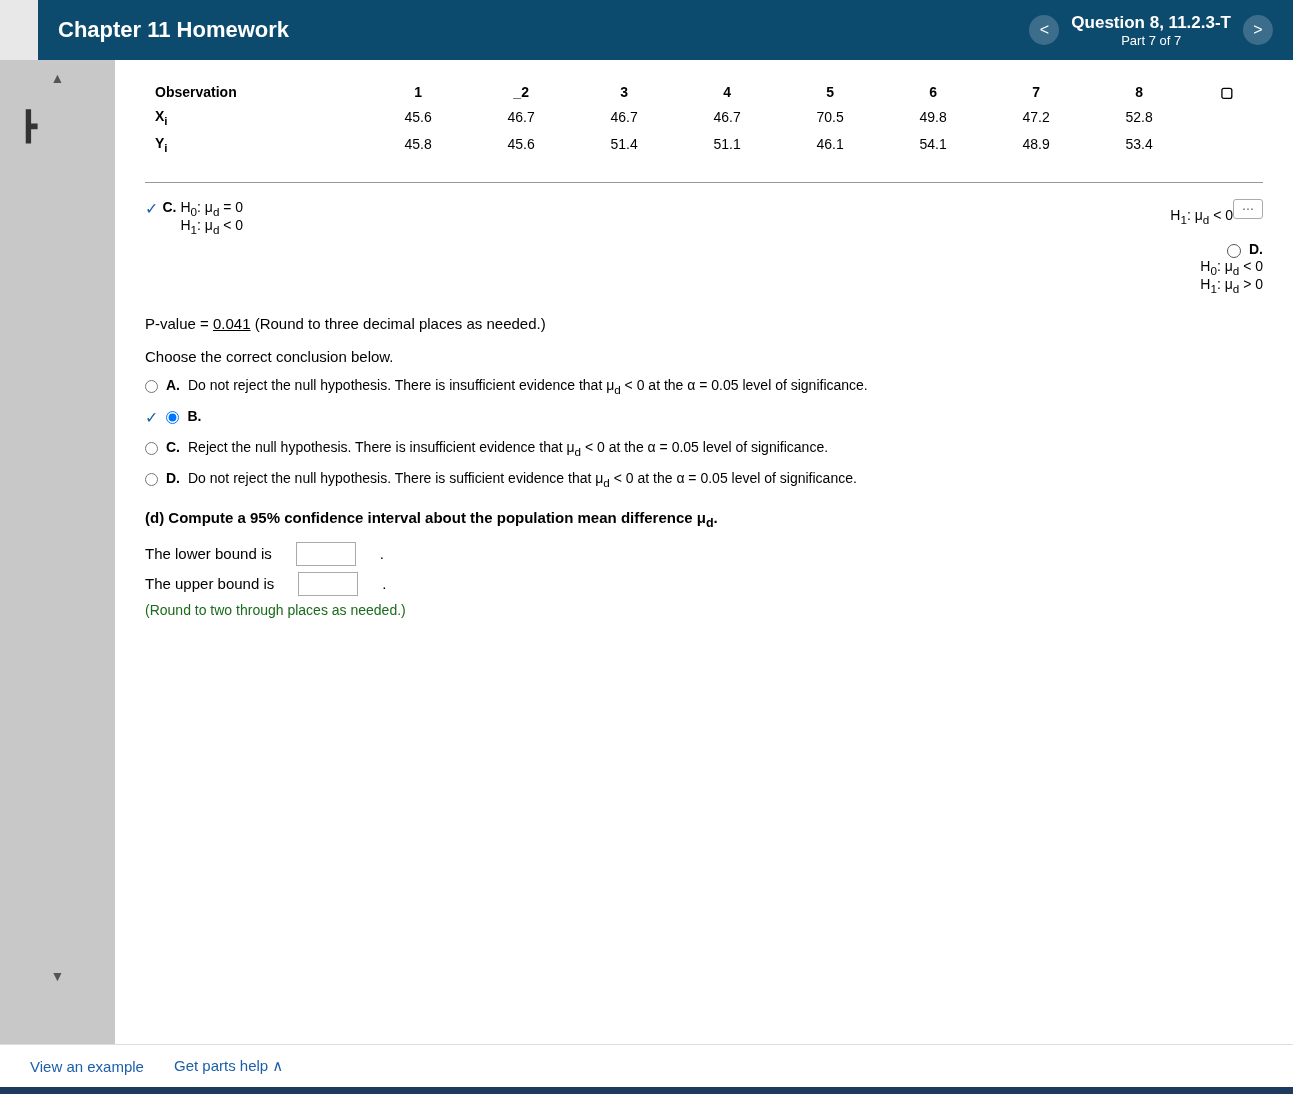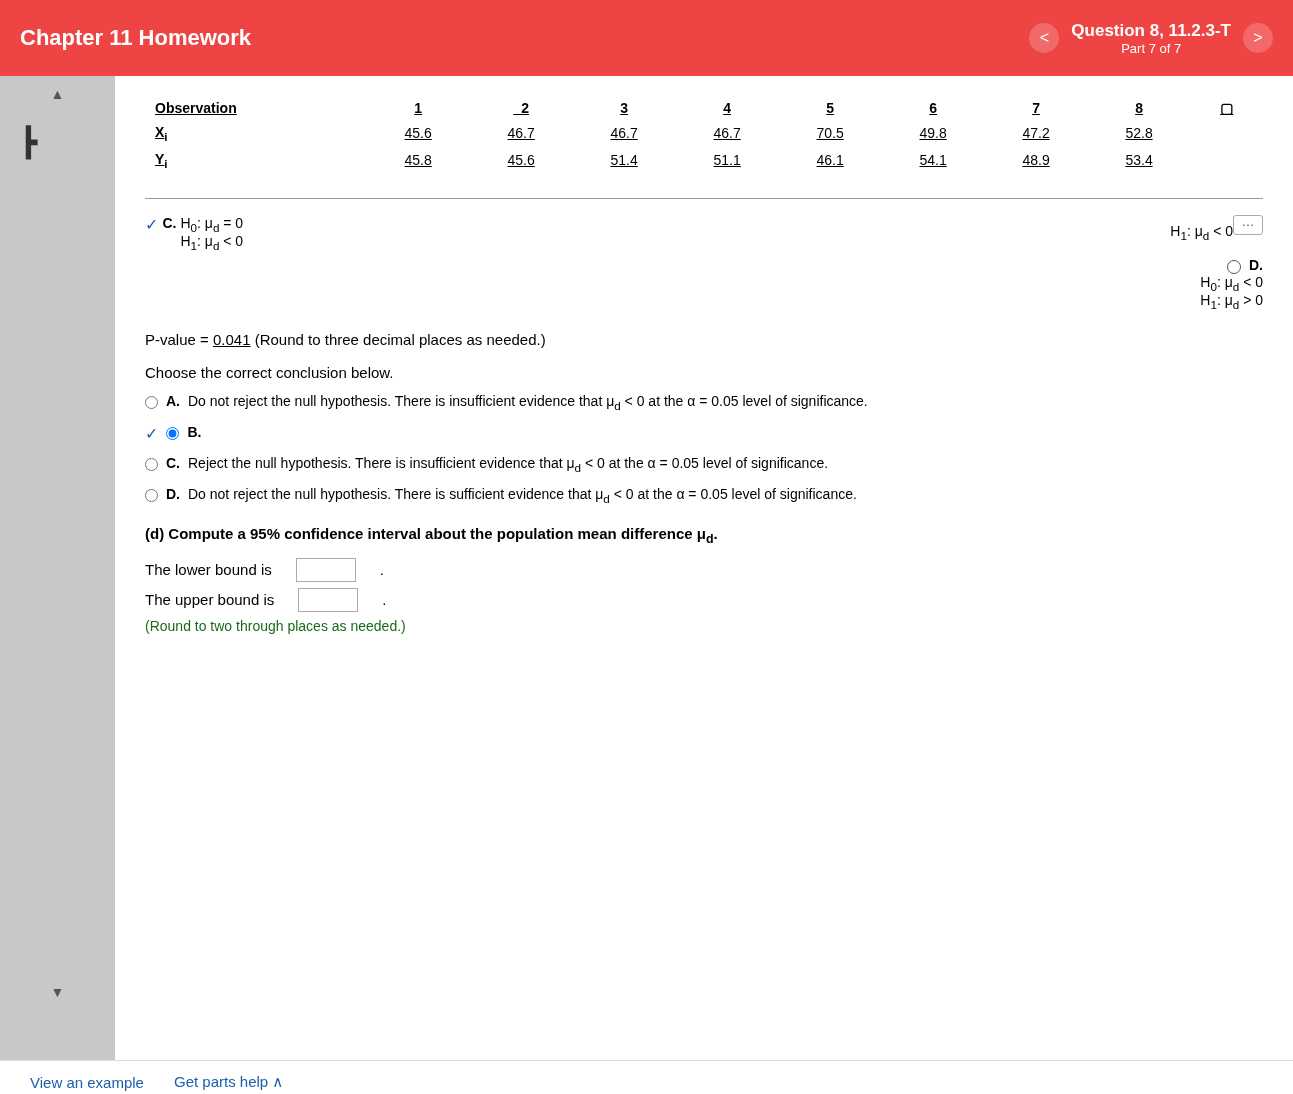--- a/index.html
+++ b/index.html
@@ -5,27 +5,28 @@
     * { box-sizing: border-box; margin: 0; padding: 0; }
     body {
       font-family: Arial, sans-serif;
       background: #e8e8e8;
       width: 1293px;
       min-height: 1094px;
       overflow-x: hidden;
     }
     
     .header {
-      background: #ef4444;
+      background: #0c4a6e;
       color: white;
       display: flex;
       align-items: center;
       justify-content: space-between;
       padding: 12px 20px;
-      height: 76px;
+      height: 60px;
+      margin-left: 38px;
     }
     .header-title {
       font-size: 22px;
       font-weight: bold;
       color: white;
     }
     .header-right {
       display: flex;
       align-items: center;
       gap: 12px;
@@ -114,21 +115,20 @@
     
     .obs-table {
       width: 100%;
       border-collapse: collapse;
       margin-bottom: 24px;
       font-size: 14px;
     }
     .obs-table td {
       padding: 4px 10px;
       text-align: center;
-      text-decoration: underline;
     }
     .obs-table td:first-child {
       text-align: left;
       font-weight: bold;
     }
     .obs-table tr:first-child td {
       font-weight: bold;
     }
     .table-divider {
       border-bottom: 1px solid #999;

